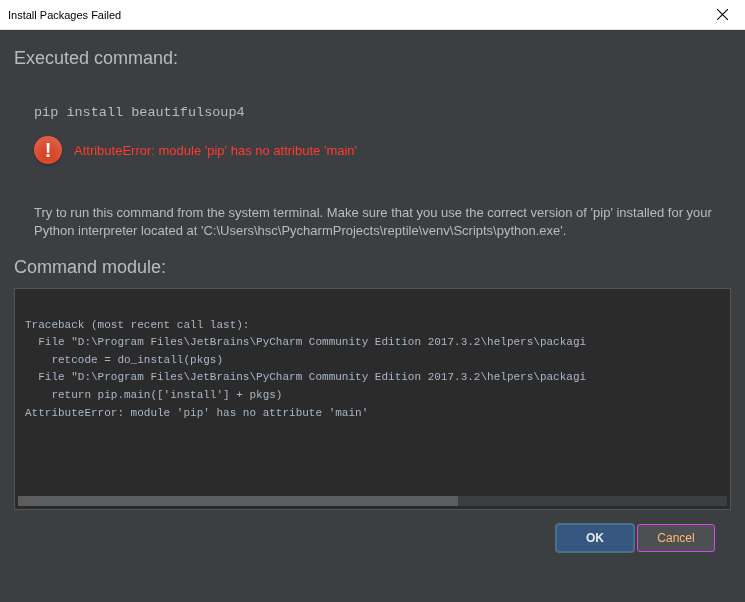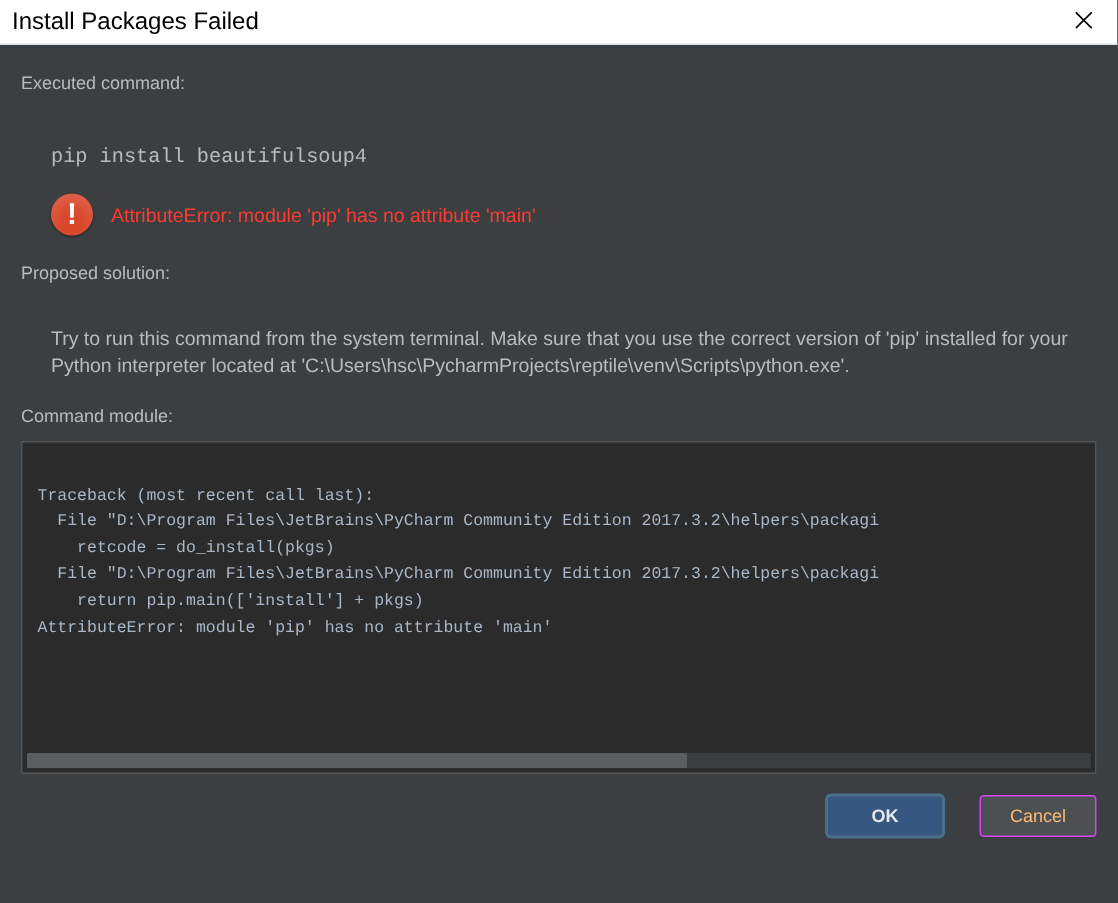--- a/index.html
+++ b/index.html
@@ -14,40 +14,40 @@
     background: #ffffff;
     height: 30px;
     display: flex;
     align-items: center;
     justify-content: space-between;
     padding: 0 0 0 8px;
     border-bottom: 1px solid #e0e0e0;
   }
   .titlebar-title {
     color: #000;
-    font-size: 16px;
+    font-size: 11px;
   }
   .close-btn {
     width: 45px;
     height: 30px;
     display: flex;
     align-items: center;
     justify-content: center;
     cursor: pointer;
   }
   .close-btn svg { width: 11px; height: 11px; }
   .content {
     padding: 12px 14px 0 14px;
     color: #bbbbbb;
     font-size: 13px;
   }
   .section-label {
     color: #bbbbbb;
     margin: 6px 0 10px 0;
-    font-size: 12px;
+    font-size: 18px;
   }
   .mono {
     font-family: "Consolas", "Courier New", monospace;
     font-size: 13.5px;
     color: #bababa;
   }
   .cmd-block {
     padding: 4px 0 12px 20px;
     margin-top: 32px;
   }
@@ -114,22 +114,22 @@
     left: 0;
     top: 0;
     bottom: 0;
     width: 62%;
     background: #5b5d5f;
     border-radius: 1px;
   }
   .button-row {
     display: flex;
     justify-content: flex-end;
-    gap: 24px;
-    padding: 14px 14px 14px 0;
+    gap: 3px;
+    padding: 14px 30px 14px 0;
   }
   .btn {
     min-width: 78px;
     height: 28px;
     font-size: 12px;
     border-radius: 3px;
     cursor: pointer;
     display: flex;
     align-items: center;
     justify-content: center;
@@ -165,21 +165,20 @@
   <div class="section-label">Executed command:</div>
   <div class="cmd-block mono">pip install beautifulsoup4</div>
 
   <div class="error-row">
     <div class="error-icon">
         <span>!</span>
       </div>
     <div class="error-text">AttributeError: module 'pip' has no attribute 'main'</div>
   </div>
 
-  <div class="section-label">Proposed solution:</div>
   <div class="solution-text">Try to run this command from the system terminal. Make sure that you use the correct version of 'pip' installed for your Python interpreter located at 'C:\Users\hsc\PycharmProjects\reptile\venv\Scripts\python.exe'.</div>
 
   <div class="section-label">Command module:</div>
   <div class="output-box">
     <div class="output-text">
 Traceback (most recent call last):
   File "D:\Program Files\JetBrains\PyCharm Community Edition 2017.3.2\helpers\packagi
     retcode = do_install(pkgs)
   File "D:\Program Files\JetBrains\PyCharm Community Edition 2017.3.2\helpers\packagi
     return pip.main(['install'] + pkgs)

